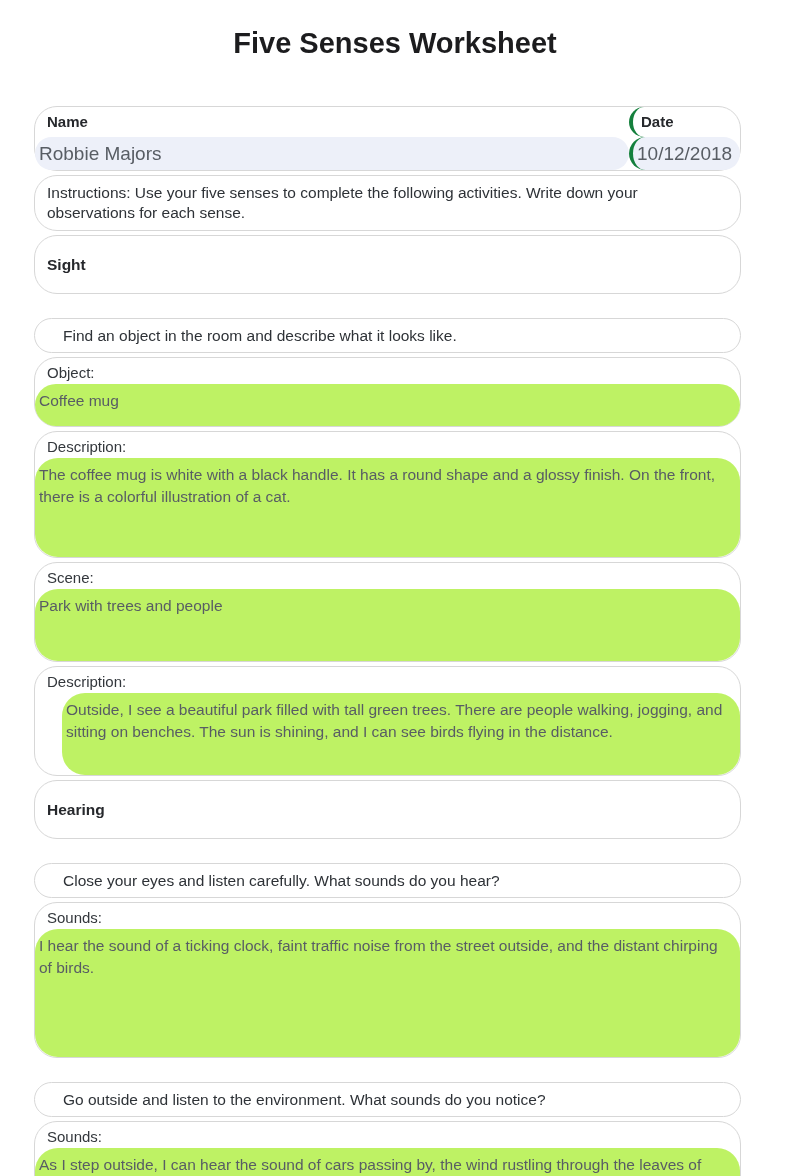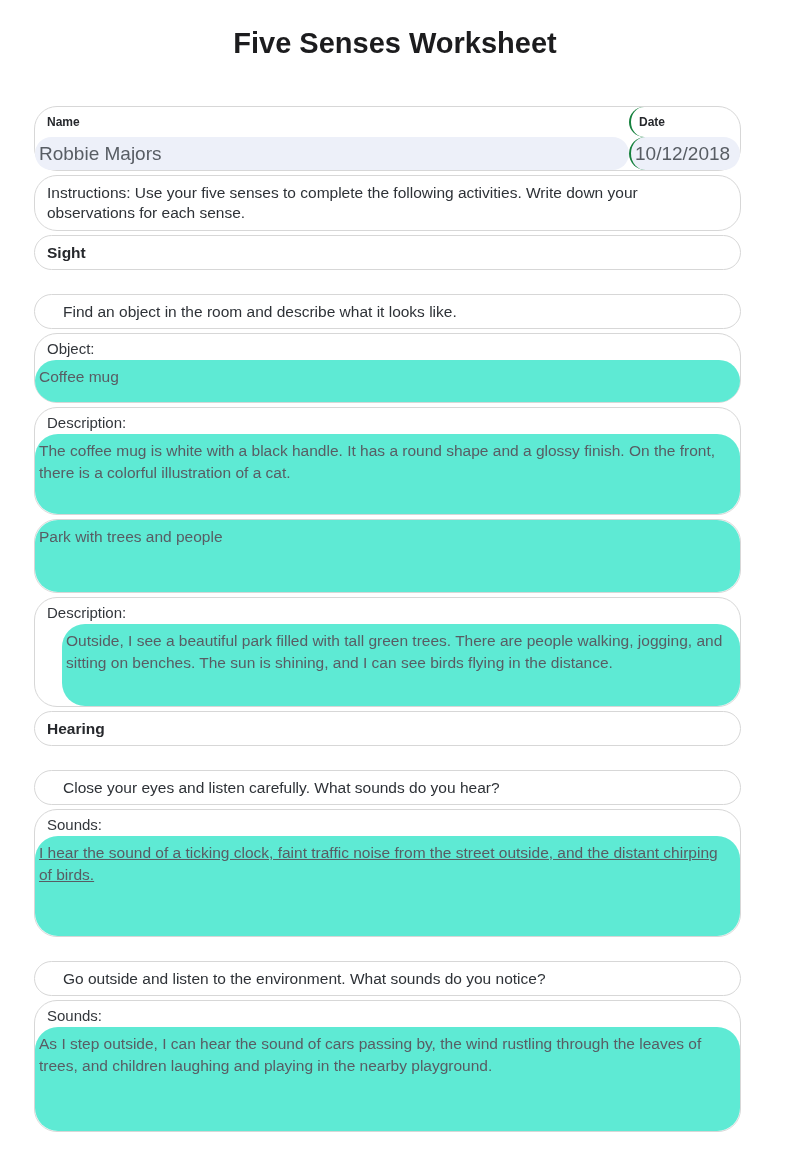--- a/index.html
+++ b/index.html
@@ -23,76 +23,76 @@
   .row {
     border: 1px solid #d7d7d7;
     background: #ffffff;
     margin-bottom: 4px;
   }
   
   .nd-row { display: flex; }
   .nd-head .nd-cell {
     padding: 6px 12px;
     font-weight: bold;
-    font-size: 12px;
+    font-size: 15px;
     color: #26282c;
     line-height: 18px;
   }
   .nd-val .nd-cell {
     background: #edf0f9;
     padding: 7px 4px;
     font-size: 19px;
     color: #585d64;
     line-height: 19px;
   }
   .nd-cell.name { flex: 1 1 auto; }
-  .nd-cell.date { width: 111px; border-left: 2px solid #15803d; }
+  .nd-cell.date { width: 111px; border-left: 4px solid #15803d; }
   .nd-head .nd-cell.date { padding-left: 8px; }
   
   .instructions {
     padding: 7px 12px;
     font-size: 15.5px;
     color: #2e3237;
     line-height: 20px;
   }
   .bold { font-weight: normal; }
   .section-head {
-    padding: 7px 12px;
+    padding: 19px 12px;
     font-size: 15.5px;
     font-weight: bold;
     color: #26282c;
     line-height: 19px;
   }
   .prompt {
     padding: 7px 28px;
     font-size: 15.5px;
     color: #2e3237;
     line-height: 19px;
     margin-top: 24px;
   }
   .field-label {
     padding: 5px 12px 2px 12px;
     font-size: 15px;
     color: #33373c;
     line-height: 19px;
   }
   .answer {
-    background: #5eead4;
+    background: #bef264;
     padding: 6px 8px 6px 4px;
     font-size: 15.5px;
     color: #585d64;
     line-height: 22px;
     overflow: hidden;
   }
   
   .h-object  { height: 42px; }
-  .h-desc1   { height: 80px; }
+  .h-desc1   { height: 99px; }
   .h-scene   { height: 72px; }
   .h-desc2   { height: 82px; margin-left: 27px; }
-  .h-sounds1 { height: 100px; text-decoration: underline; }
+  .h-sounds1 { height: 128px; }
   .h-sounds2 { height: 104px; }
 </style>
 </head>
 <body>
 
 <div class="page">
   <h1 class="title">Five Senses Worksheet</h1>
 
   <div class="sheet">
 
@@ -120,20 +120,21 @@
       <div class="answer h-object">Coffee mug</div>
     </div>
 
     <div class="row">
       <div class="field-label">Description:</div>
       <div class="answer h-desc1">The coffee mug is white with a black handle. It has a round shape and a glossy finish. On the front, there is a colorful illustration of a cat.</div>
     </div>
 
 
     <div class="row">
+      <div class="field-label">Scene:</div>
       <div class="answer h-scene">Park with trees and people</div>
     </div>
 
     <div class="row">
       <div class="field-label">Description:</div>
       <div class="answer h-desc2">Outside, I see a beautiful park filled with tall green trees. There are people walking, jogging, and sitting on benches. The sun is shining, and I can see birds flying in the distance.</div>
     </div>
 
     <div class="row section-head">Hearing</div>
 

